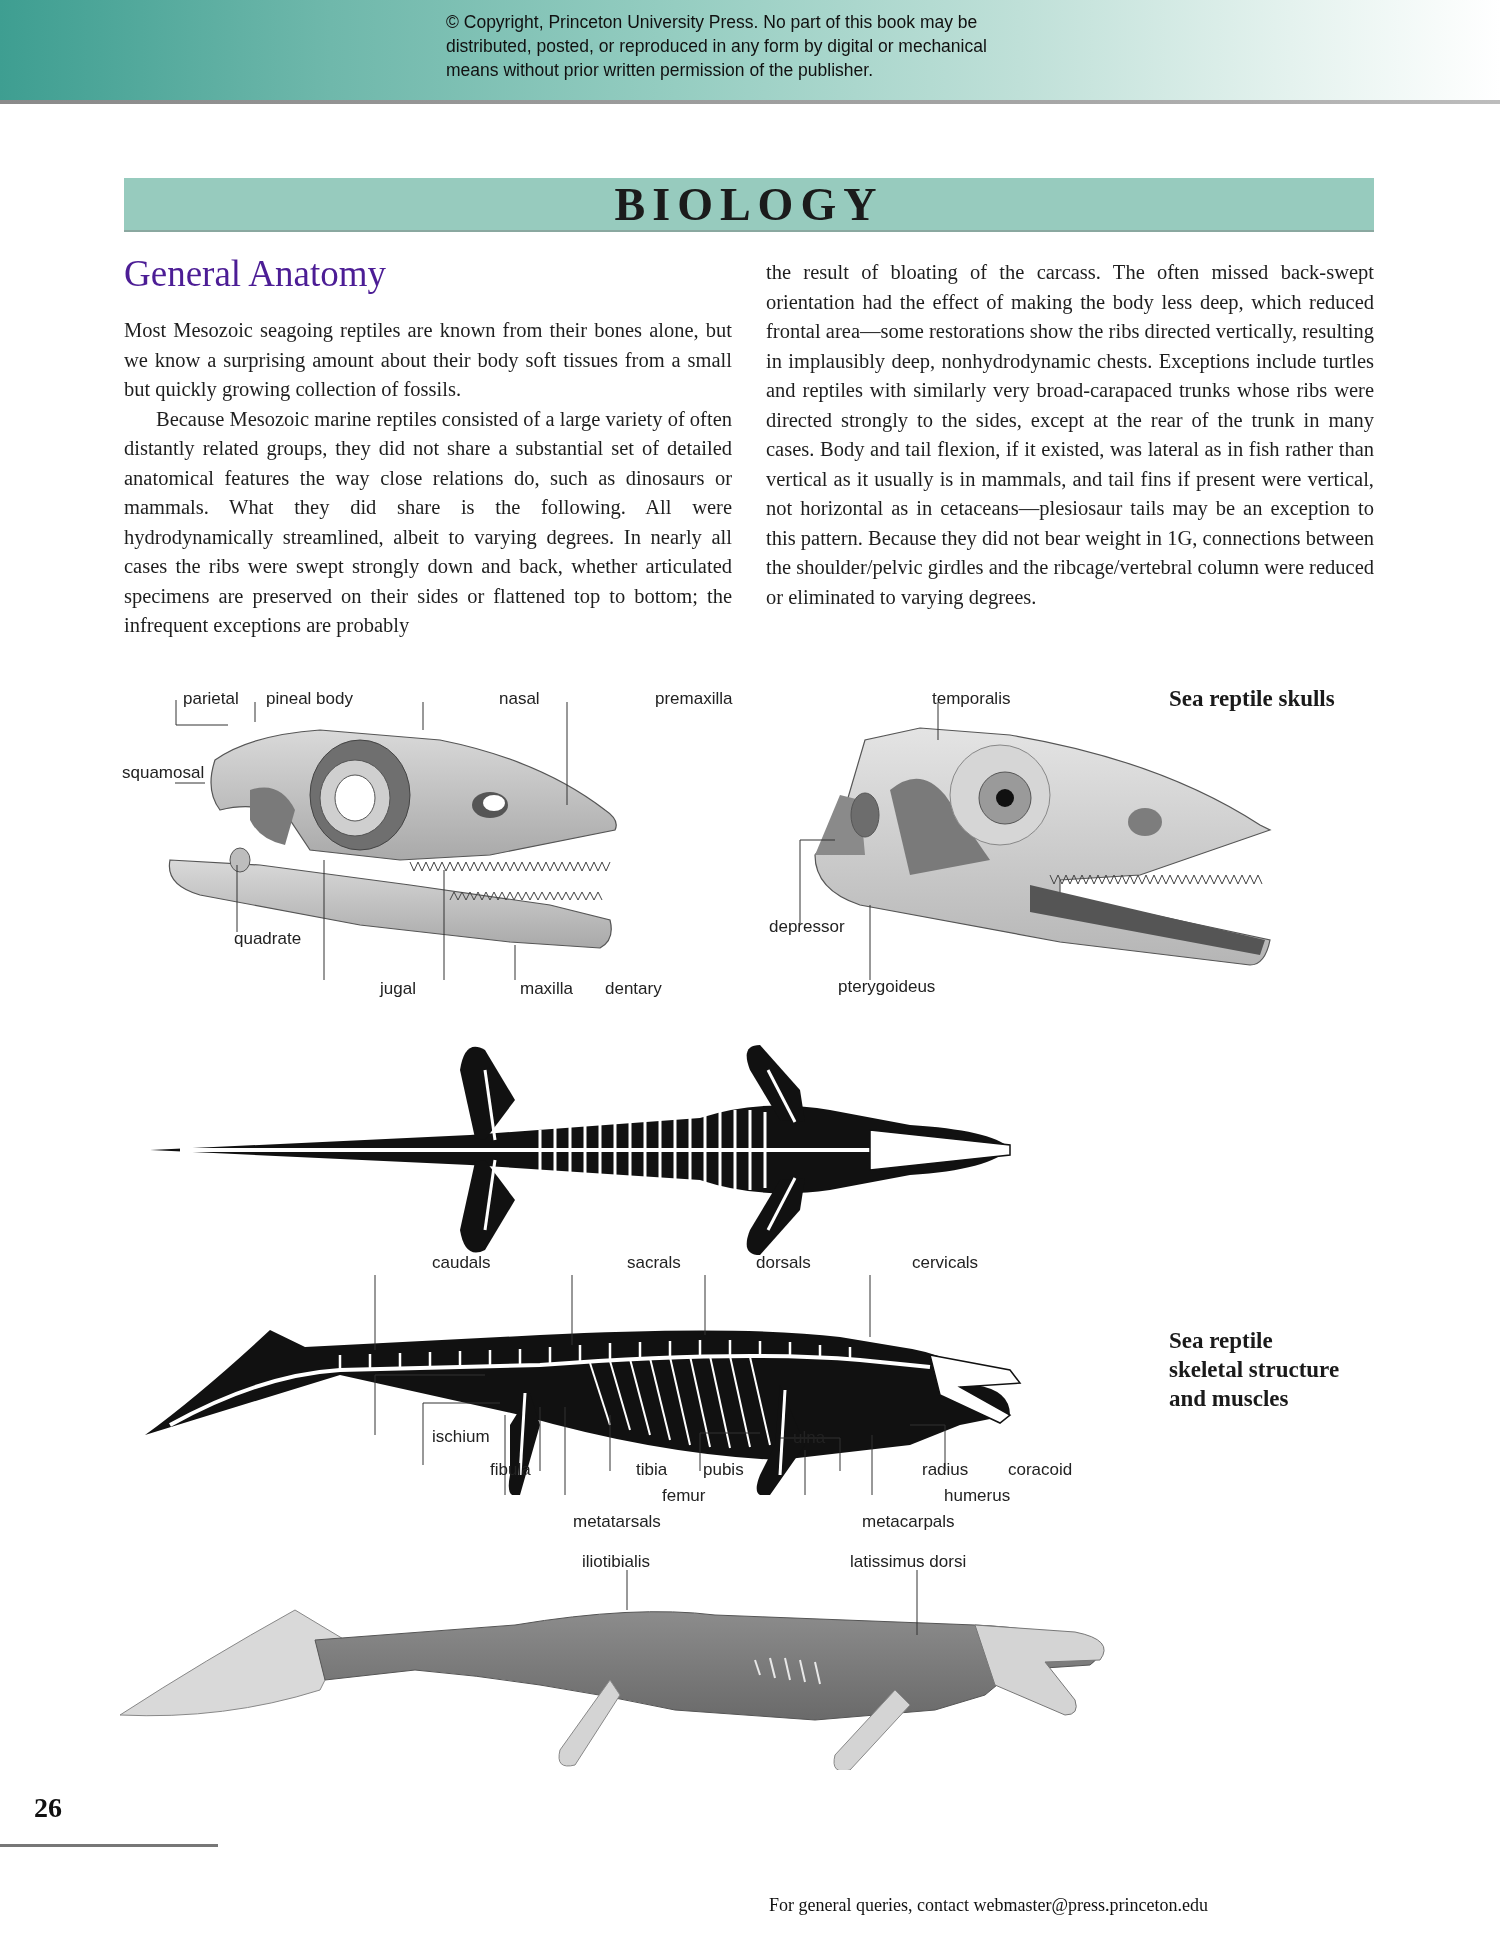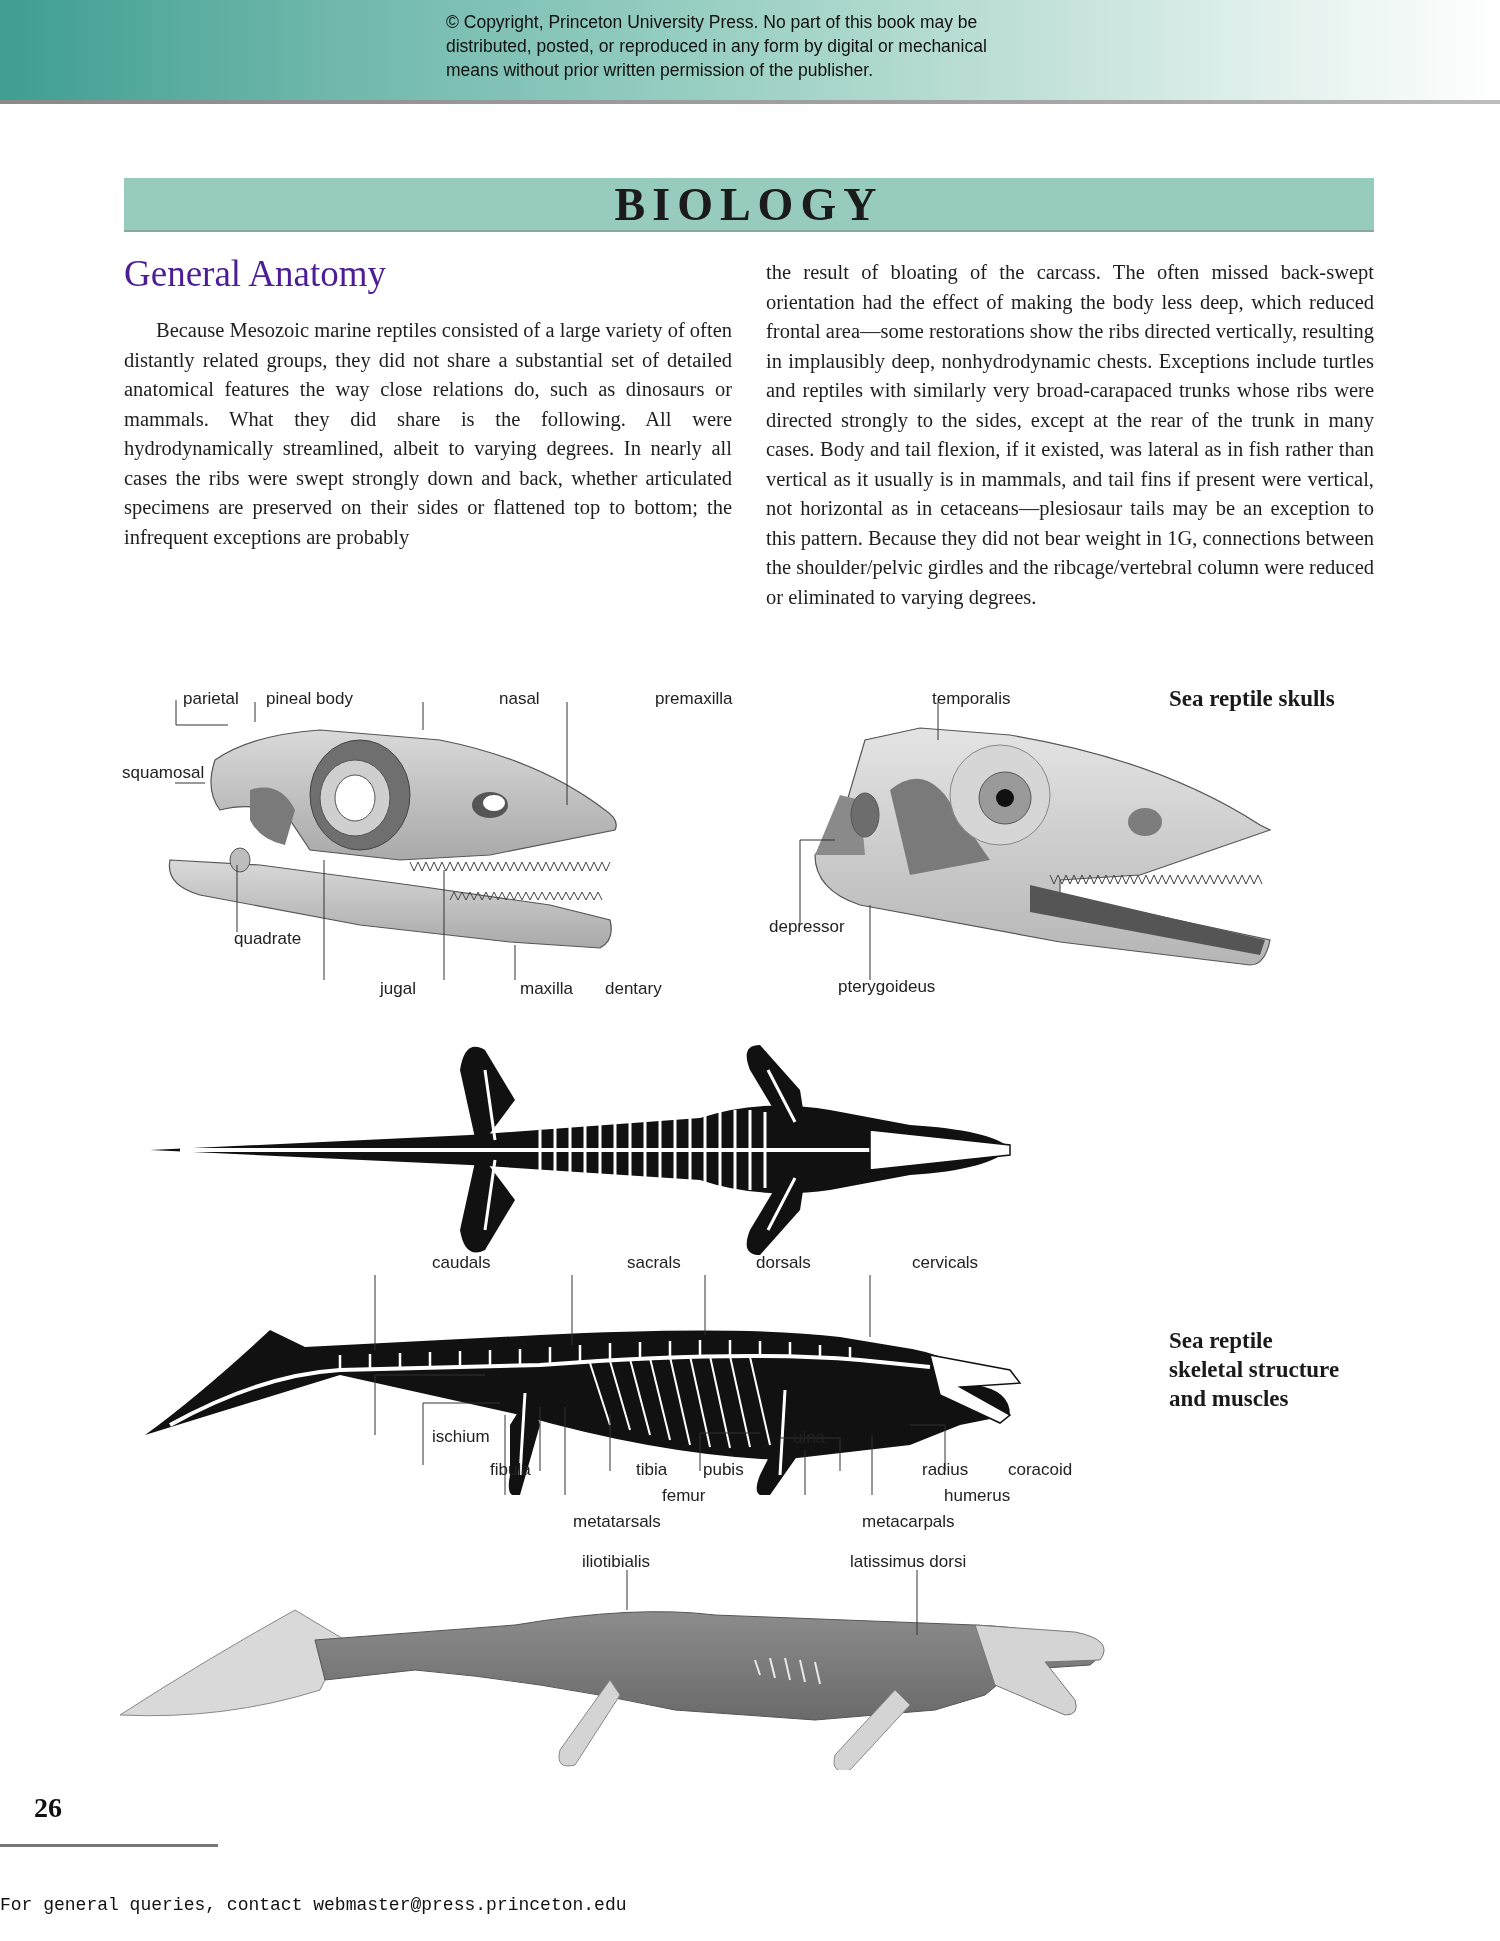--- a/index.html
+++ b/index.html
@@ -53,42 +53,43 @@
   .figure { position: absolute; }
   .leader { stroke: #333; stroke-width: 1; fill: none; }
   .page-number {
     position: absolute; left: 34px; top: 1792px;
     font-family: "Liberation Serif", serif; font-weight: bold; font-size: 28px; color: #111;
   }
   .bottom-rule {
     position: absolute; left: 0; top: 1844px; width: 218px; height: 3px; background: #777;
   }
   .footer {
-    position: absolute; left: 0; top: 1895px; width: 1208px; text-align: left;
-    font-family: Liberation Mono, monospace; font-size: 18px; color: #111;
+    position: absolute; left: 0; top: 1895px; width: 1208px; text-align: right;
+    font-family: Liberation Serif, serif; font-size: 18px; color: #111;
   }
 </style>
 </head>
 <body>
 
 <div class="topband"></div>
 <div class="topband-rule"></div>
 <div class="copyright">
   <div>© Copyright, Princeton University Press. No part of this book may be</div>
   <div>distributed, posted, or reproduced in any form by digital or mechanical</div>
   <div>means without prior written permission of the publisher.</div>
 </div>
 
 <div class="banner">
   <div class="banner-title">BIOLOGY</div>
 </div>
 
 <div class="section-title">General Anatomy</div>
 
 <div class="col col-left">
+  <p>Most Mesozoic seagoing reptiles are known from their bones alone, but we know a surprising amount about their body soft tissues from a small but quickly growing collection of fossils.</p>
   <p class="indent">Because Mesozoic marine reptiles consisted of a large variety of often distantly related groups, they did not share a substantial set of detailed anatomical features the way close relations do, such as dinosaurs or mammals. What they did share is the following. All were hydrodynamically streamlined, albeit to varying degrees. In nearly all cases the ribs were swept strongly down and back, whether articulated specimens are preserved on their sides or flattened top to bottom; the infrequent exceptions are probably</p>
 </div>
 <div class="col col-right">
   <p>the result of bloating of the carcass. The often missed back-swept orientation had the effect of making the body less deep, which reduced frontal area—some restorations show the ribs directed vertically, resulting in implausibly deep, nonhydrodynamic chests. Exceptions include turtles and reptiles with similarly very broad-carapaced trunks whose ribs were directed strongly to the sides, except at the rear of the trunk in many cases. Body and tail flexion, if it existed, was lateral as in fish rather than vertical as it usually is in mammals, and tail fins if present were vertical, not horizontal as in cetaceans—plesiosaur tails may be an exception to this pattern. Because they did not bear weight in 1G, connections between the shoulder/pelvic girdles and the ribcage/vertebral column were reduced or eliminated to varying degrees.</p>
 </div>
 
 <svg class="figure" style="left:110px; top:680px;" width="640" height="320" viewBox="0 0 640 320">
   <defs>
     <linearGradient id="boneG" x1="0" y1="0" x2="0" y2="1">
       <stop offset="0" stop-color="#d9d9d9"></stop>

